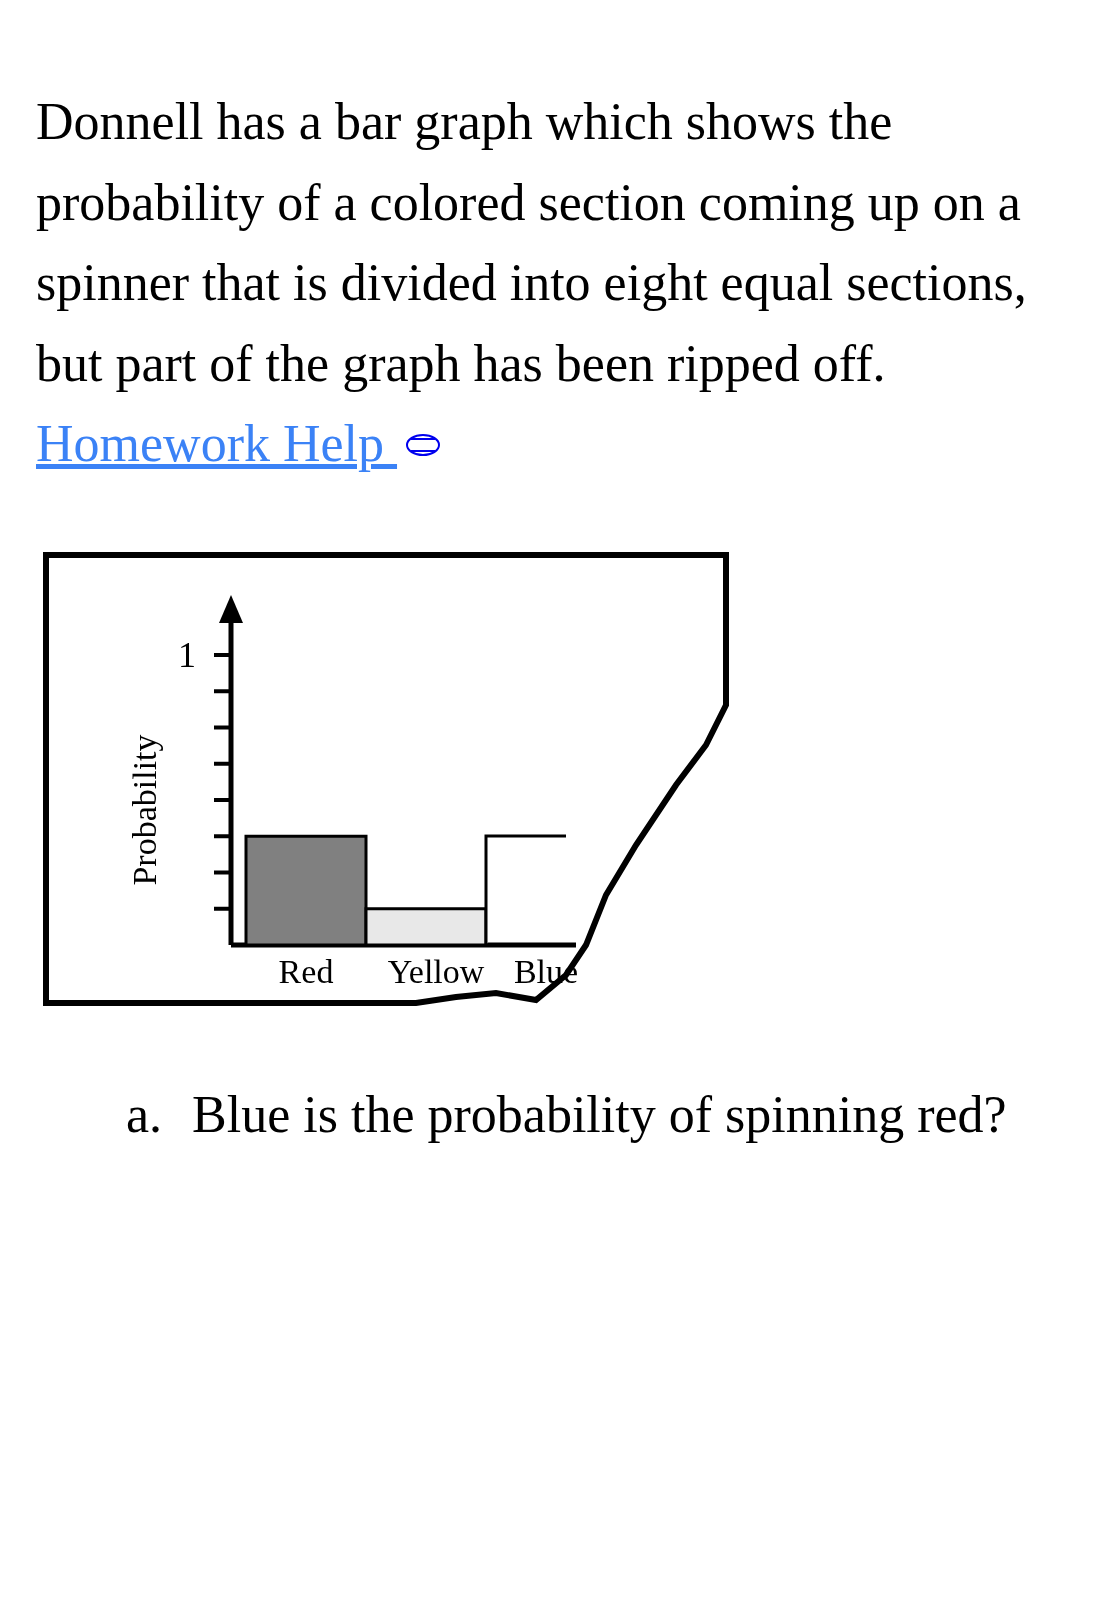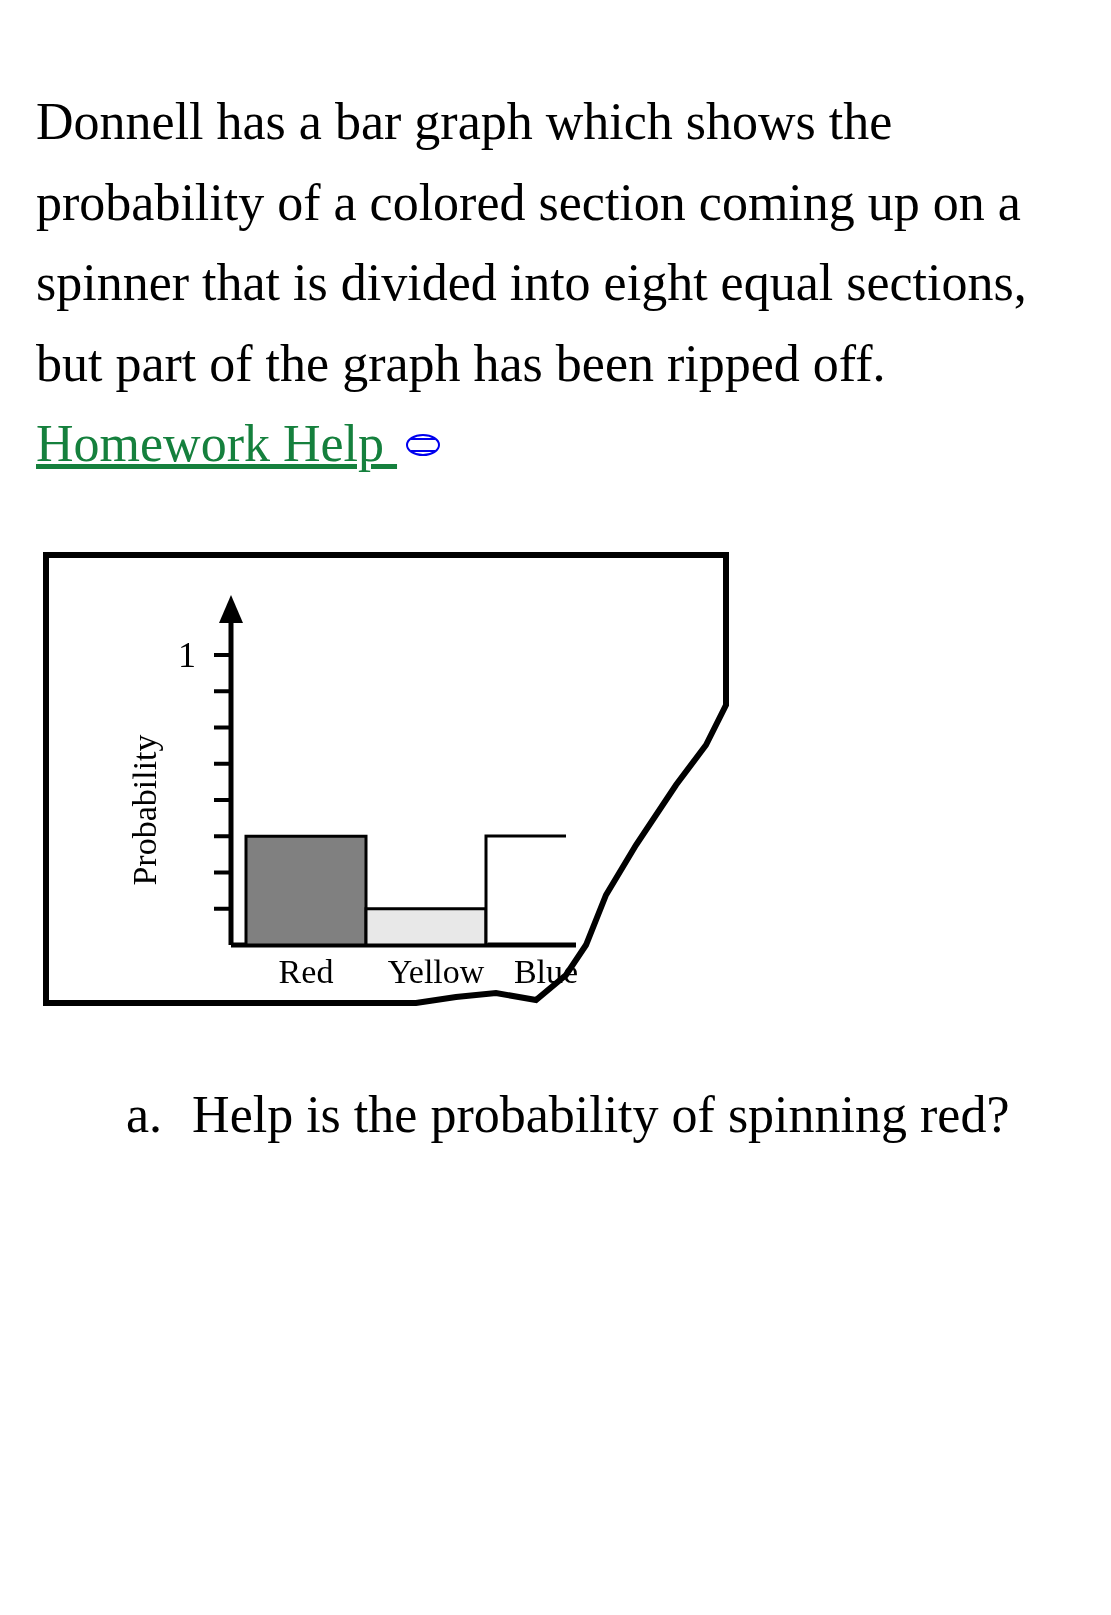--- a/index.html
+++ b/index.html
@@ -12,21 +12,21 @@
     font-family: "Times New Roman", Times, serif;
     color: #000;
     padding: 30px 36px 40px 36px;
     box-sizing: border-box;
   }
   .problem-text {
     font-size: 52px;
     line-height: 1.55;
   }
   .problem-text a.hw-link {
-    color: #15803d;
+    color: #3b82f6;
     text-decoration: underline;
   }
   .hw-icon {
     display: inline-block;
     vertical-align: baseline;
     margin-left: 6px;
   }
   .chart-wrap {
     margin-top: 60px;
     margin-bottom: 60px;
@@ -107,14 +107,14 @@
     <path d="M 450 400 L 450 291 L 530 291" fill="#ffffff" stroke="#000" stroke-width="3"></path>
 
     <text x="270" y="438" text-anchor="middle" font-family="Times New Roman, serif" font-size="34" fill="#000">Red</text>
     <text x="400" y="438" text-anchor="middle" font-family="Times New Roman, serif" font-size="34" fill="#000">Yellow</text>
     <text x="510" y="438" text-anchor="middle" font-family="Times New Roman, serif" font-size="34" fill="#000">Blue</text>
   </svg>
 </div>
 
 <div class="subquestion">
   <div class="marker">a.</div>
-  <div class="text">Help is the probability of spinning red?</div>
+  <div class="text">Blue is the probability of spinning red?</div>
 </div>
 
 </body></html>

